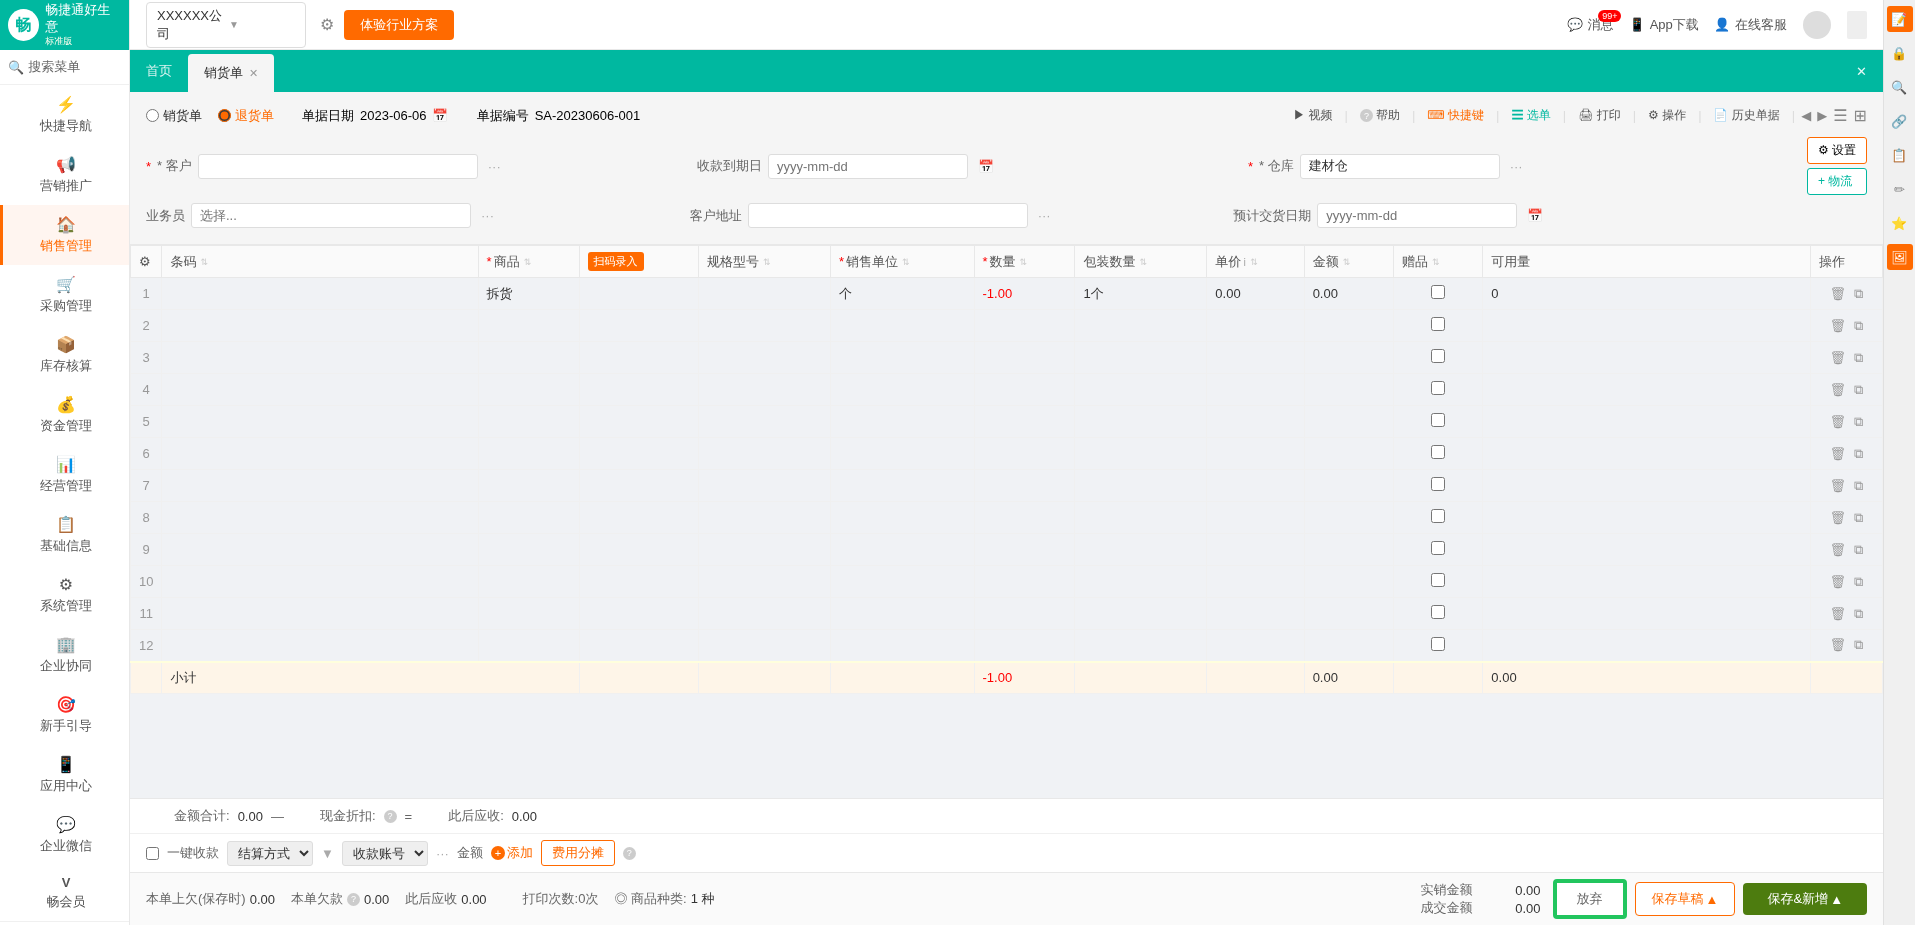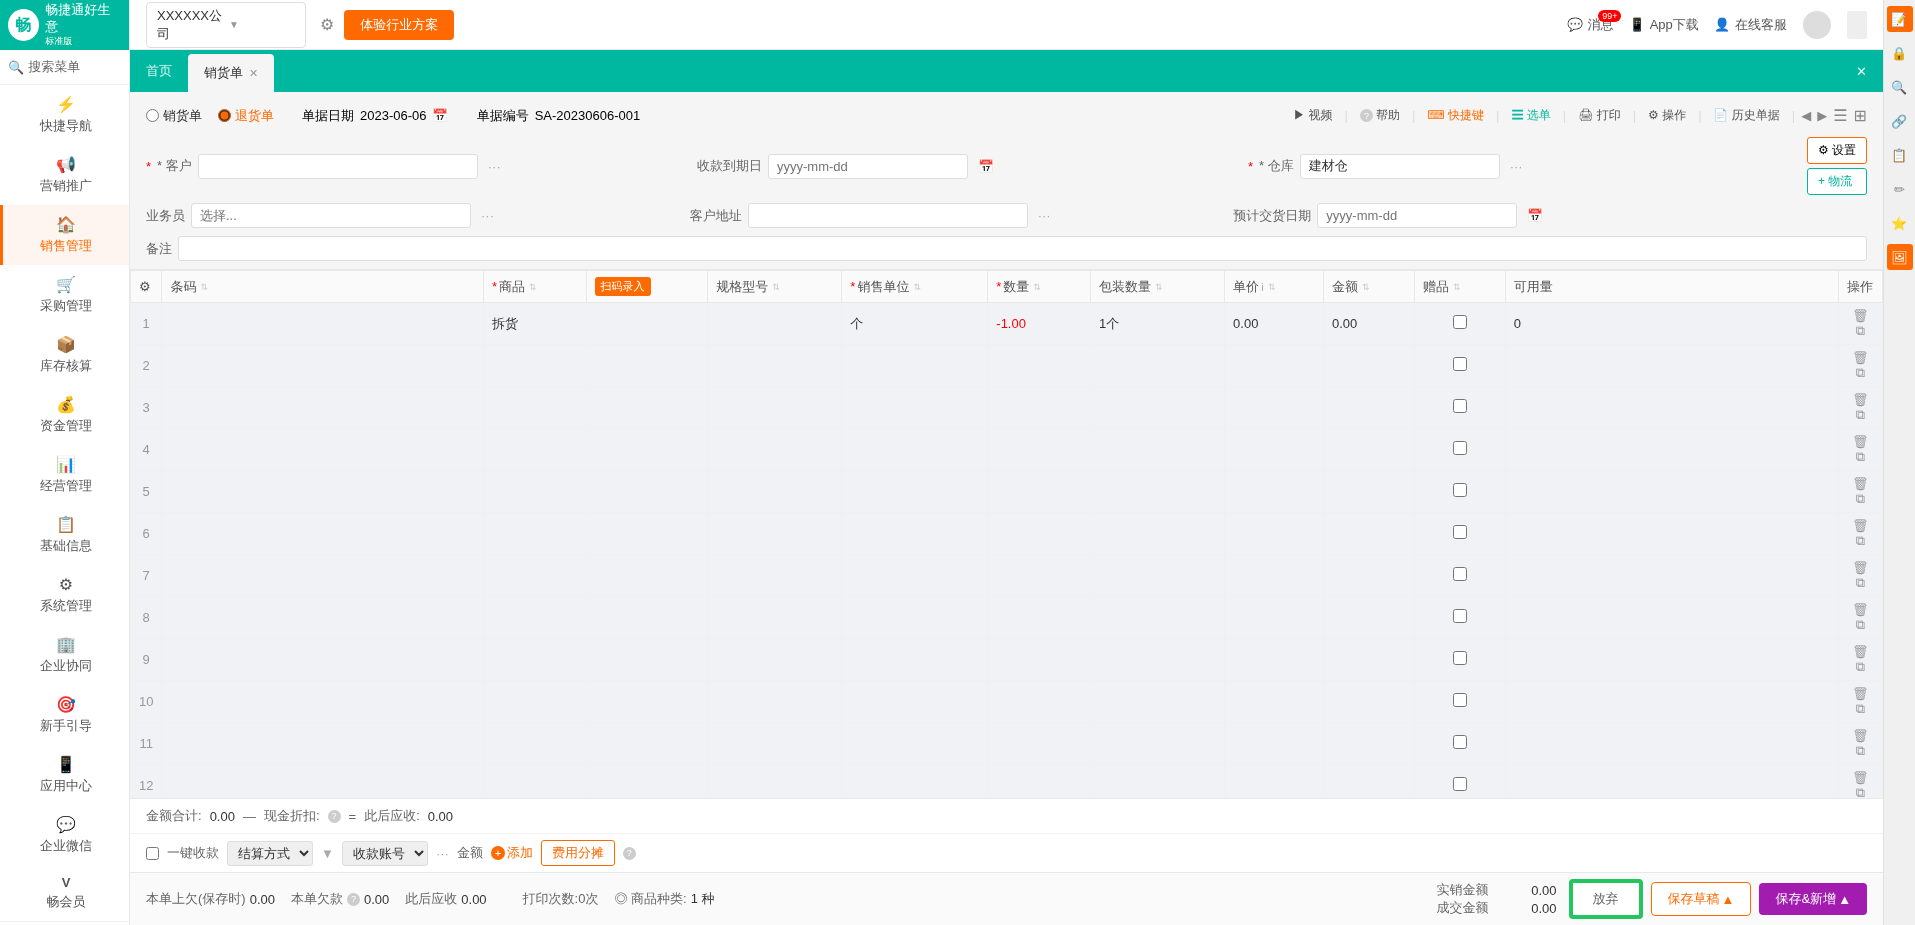--- a/index.html
+++ b/index.html
@@ -58,31 +58,31 @@
     .right-btn.orange-outline { border-color: #ff6a00; color: #000000; }
     .right-btn.teal-outline { border-color: #00b8a0; color: #00b8a0; }
     .data-table { width: 100%; border-collapse: collapse; }
     .data-table th { background: #fafafa; border: 1px solid #e8e8e8; padding: 6px 8px; text-align: left; color: #555; font-weight: normal; white-space: nowrap; position: sticky; top: 0; z-index: 2; }
     .data-table td { border: 1px solid #f0f0f0; padding: 5px 8px; color: #333; height: 32px; }
     .data-table .row-num { color: #999; text-align: center; width: 30px; }
     .data-table .red-val { color: #f00; }
     .scan-btn { background: #ff6a00; color: #fff; border: none; border-radius: 3px; padding: 2px 6px; font-size: 11px; cursor: pointer; }
     .subtotal-row td { background: #fef5e8; font-weight: 500; border-top: 2px solid #ffd; }
     .col-settings { width: 30px; text-align: center; color: #888; cursor: pointer; }
-    .col-ops { width: 44px; text-align: center; }
+    .col-ops { width: 72px; text-align: center; }
     .op-icon { color: #999; cursor: pointer; font-size: 13px; margin: 0 2px; }
     .gift-checkbox { width: 14px; height: 14px; }
     th .sort-arrows { color: #ccc; font-size: 9px; margin-left: 2px; }
     .th-content { display: flex; align-items: center; gap: 2px; }
     .info-icon { color: #aaa; font-size: 11px; }
 
     
     .footer { background: #fff; border-top: 1px solid #e8e8e8; }
     .footer-calc { padding: 8px 16px; display: flex; align-items: center; gap: 8px; border-bottom: 1px solid #f0f0f0; }
-    .calc-label { color: #666; }
+    .calc-label { color: #666; margin-left: 28px; }
     .calc-value { color: #333; font-weight: 500; }
     .calc-dash { color: #666; }
     .calc-eq { color: #666; }
     .footer-payment { padding: 6px 16px; display: flex; align-items: center; gap: 8px; }
     .payment-checkbox { width: 13px; height: 13px; }
     .payment-label { color: #666; }
     .payment-select { border: 1px solid #ddd; border-radius: 3px; padding: 3px 6px; color: #333; min-width: 80px; }
     .payment-dots { color: #aaa; cursor: pointer; }
     .add-btn { background: none; border: none; color: #ff6a00; cursor: pointer; display: flex; align-items: center; gap: 2px; }
     .expense-btn { border: 1px solid #ff6a00; color: #ff6a00; background: #fff; border-radius: 3px; padding: 3px 10px; cursor: pointer; }
@@ -90,21 +90,21 @@
     .footer-stats { display: flex; align-items: center; gap: 16px; color: #666; font-size: 12px; }
     .footer-stats span { display: flex; align-items: center; gap: 4px; }
     .stats-val { color: #333; }
     .footer-right { margin-left: auto; display: flex; align-items: center; gap: 12px; }
     .footer-right-summary { text-align: right; }
     .summary-row { display: flex; align-items: center; gap: 8px; justify-content: flex-end; font-size: 12px; color: #666; }
     .summary-val { color: #333; font-weight: 500; min-width: 60px; text-align: right; }
     .action-btns { display: flex; align-items: center; gap: 8px; }
     .btn-abandon { border: 4px solid #22c55e; background: #fff; color: #666; padding: 7px 20px; border-radius: 4px; cursor: pointer; }
     .btn-draft { border: 1px solid #ff6a00; background: #fff; color: #ff6a00; padding: 7px 16px; border-radius: 4px; cursor: pointer; display: flex; align-items: center; gap: 2px; }
-    .btn-save-new { background: #a21caf; color: #fff; border: none; padding: 7px 16px; border-radius: 4px; cursor: pointer; display: flex; align-items: center; gap: 2px; }
+    .btn-save-new { background: #4d7c0f; color: #fff; border: none; padding: 7px 24px; border-radius: 4px; cursor: pointer; display: flex; align-items: center; gap: 2px; }
 
     
     .right-panel { width: 32px; background: #f0f0f0; display: flex; flex-direction: column; align-items: center; padding: 6px 0; gap: 8px; border-left: 1px solid #e0e0e0; }
     .right-panel-icon { width: 26px; height: 26px; display: flex; align-items: center; justify-content: center; color: #888; cursor: pointer; border-radius: 3px; font-size: 13px; }
     .right-panel-icon.active-panel { background: #ff6a00; color: #fff; }
 
     .content-wrapper { flex: 1; display: flex; flex-direction: column; overflow: hidden; position: relative; }
     .scrollable-table { flex: 1; overflow-y: auto; overflow-x: auto; }
 
     
@@ -309,24 +309,20 @@
           <span class="form-field-dots">···</span>
         </div>
         <div style="flex:1;display:flex;align-items:center;gap:6px;">
           <span style="color:#666;">预计交货日期</span>
           <input class="form-field-input" style="flex: 1 1 0%; max-width: 200px;" placeholder="yyyy-mm-dd">
           <span class="form-field-cal">📅</span>
         </div>
         <div style="width:90px;"></div>
       </div>
 
-      <div style="display:flex;align-items:center;gap:6px;">
-        <span style="color:#666;">备注</span>
-        <input class="form-field-input" style="flex: 1 1 0%;">
-      </div>
     </div>
 
     <div class="scrollable-table">
       <table class="data-table">
         <thead>
           <tr>
             <th class="col-settings">⚙</th>
             <th>
                 <div class="th-content">条码<span class="sort-arrows">⇅</span></div>
               </th>

